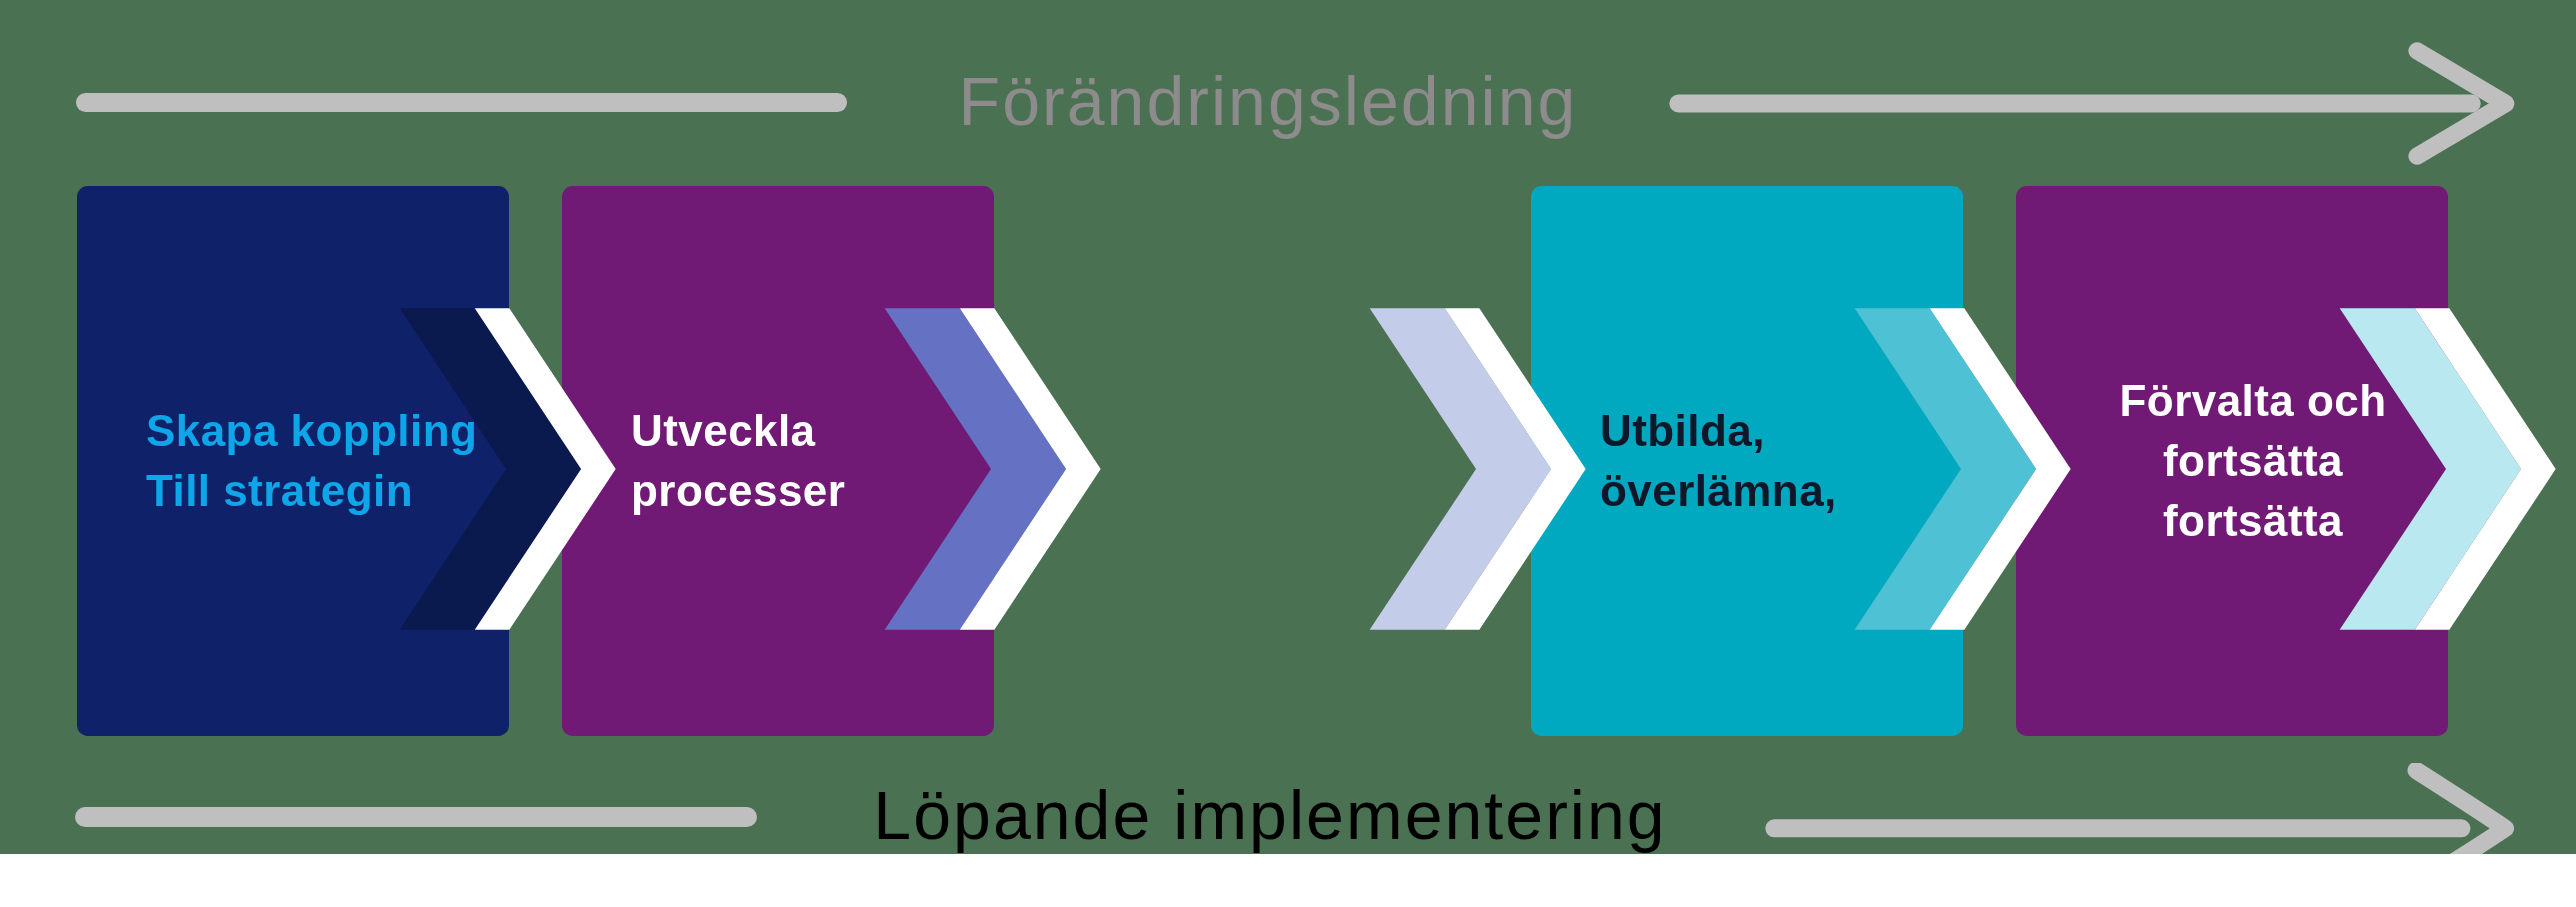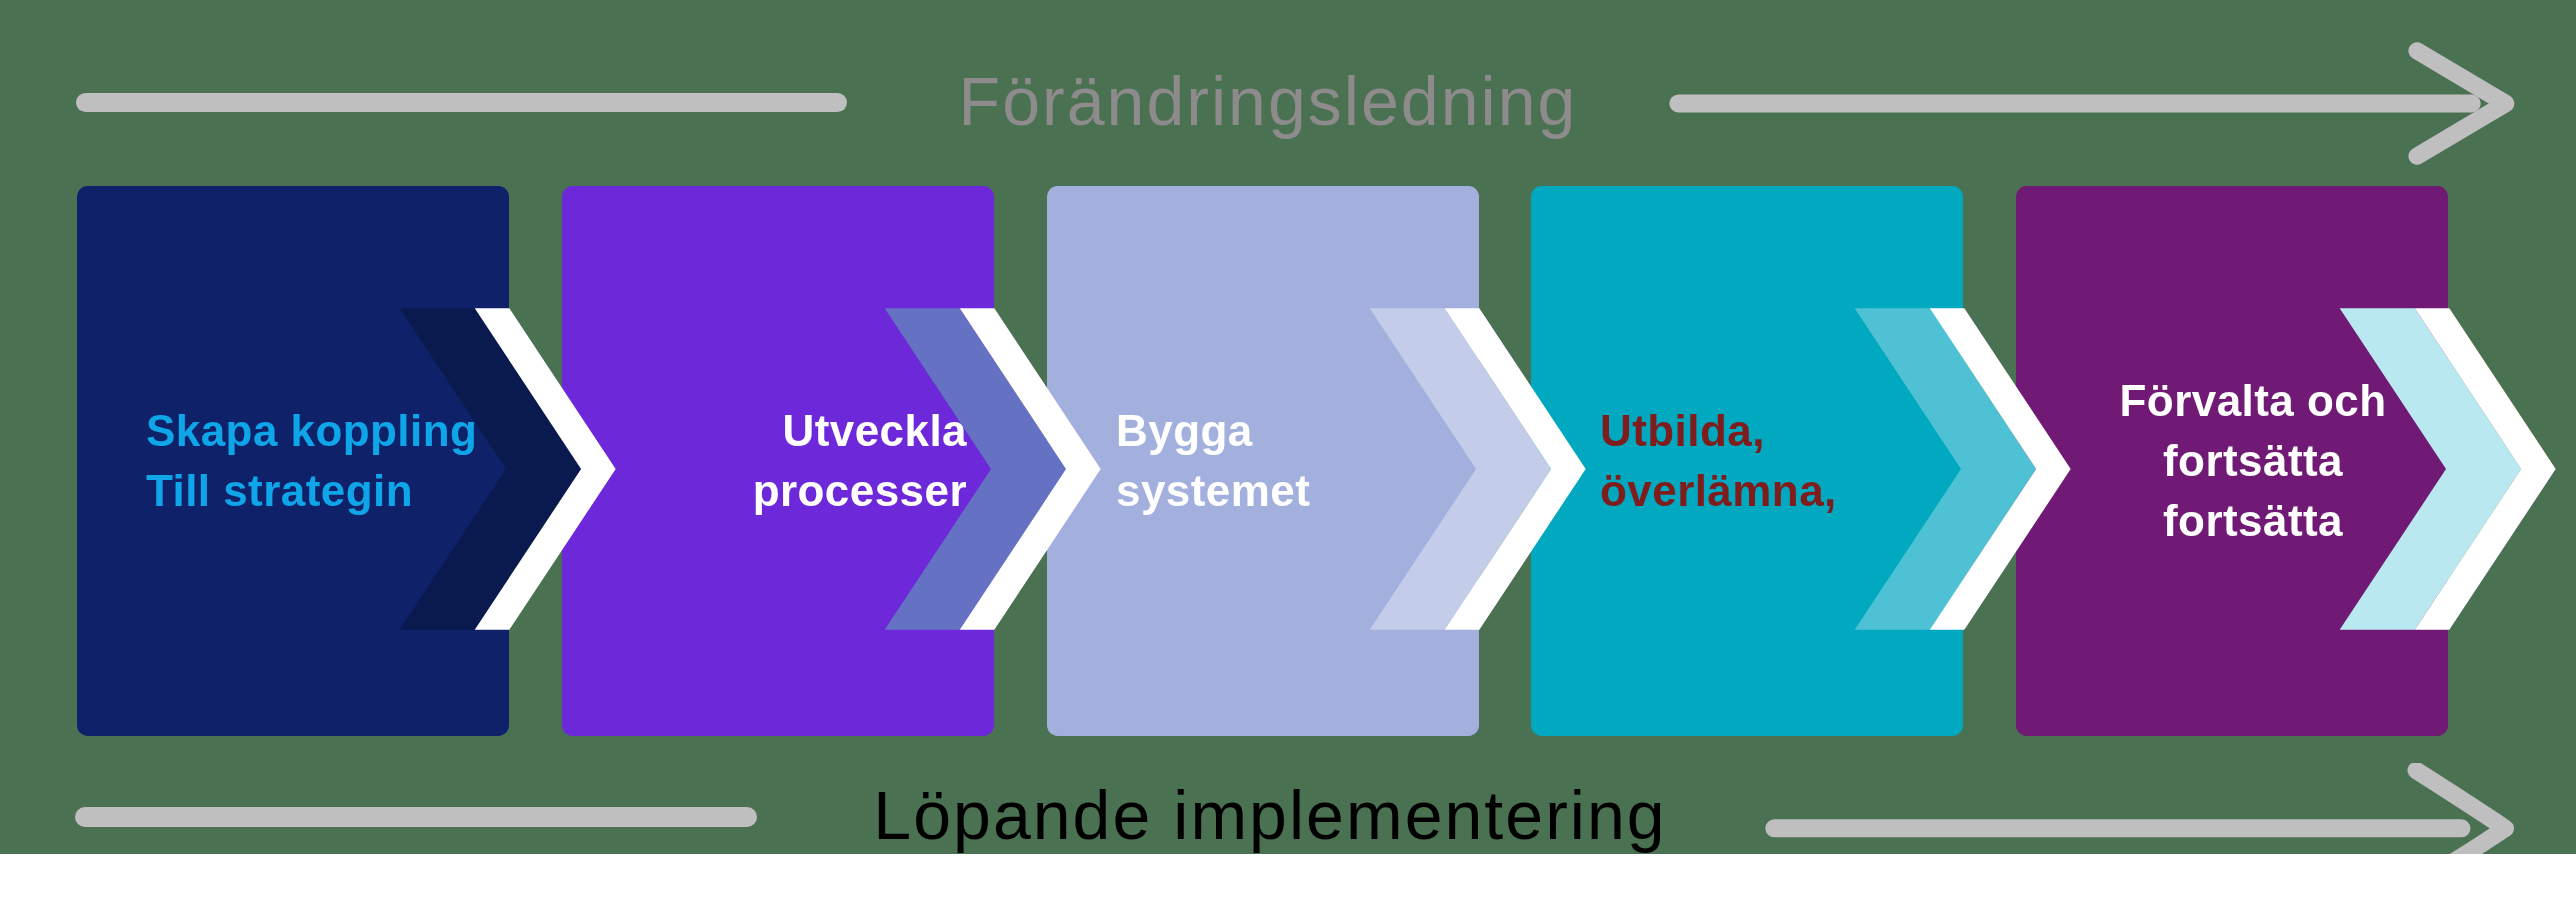--- a/index.html
+++ b/index.html
@@ -81,38 +81,31 @@
   </svg>
 
   <div class="step-box s0" style="background-color: rgb(15, 34, 105);">
     <div class="step-label" style="color: #0ea5e9;">
       <span>Skapa koppling</span>
       <span>Till strategin</span>
       <span></span>
     </div>
   </div>
 
-  <div class="step-box s1" style="background-color: #6d28d9; text-align: right;">
+  <div class="step-box s1" style="background-color: #701a75;">
     <div class="step-label" style="color: rgb(255, 255, 255);">
       <span>Utveckla</span>
       <span>processer</span>
       <span></span>
     </div>
   </div>
 
-  <div class="step-box s2" style="background-color: rgb(163, 175, 220);">
-    <div class="step-label" style="color: rgb(255, 255, 255);">
-      <span>Bygga</span>
-      <span>systemet</span>
-      <span></span>
-    </div>
-  </div>
 
   <div class="step-box s3" style="background-color: rgb(0, 169, 191);">
-    <div class="step-label" style="color: #7f1d1d;">
+    <div class="step-label" style="color: #0f172a;">
       <span>Utbilda,</span>
       <span>överlämna,</span>
     </div>
   </div>
 
   <div class="step-box s4" style="background-color: #701a75; text-align: center;">
     <div class="step-label" style="color: rgb(255, 255, 255);">
       <span>Förvalta och</span>
       <span>fortsätta</span>
       <span>fortsätta</span>

